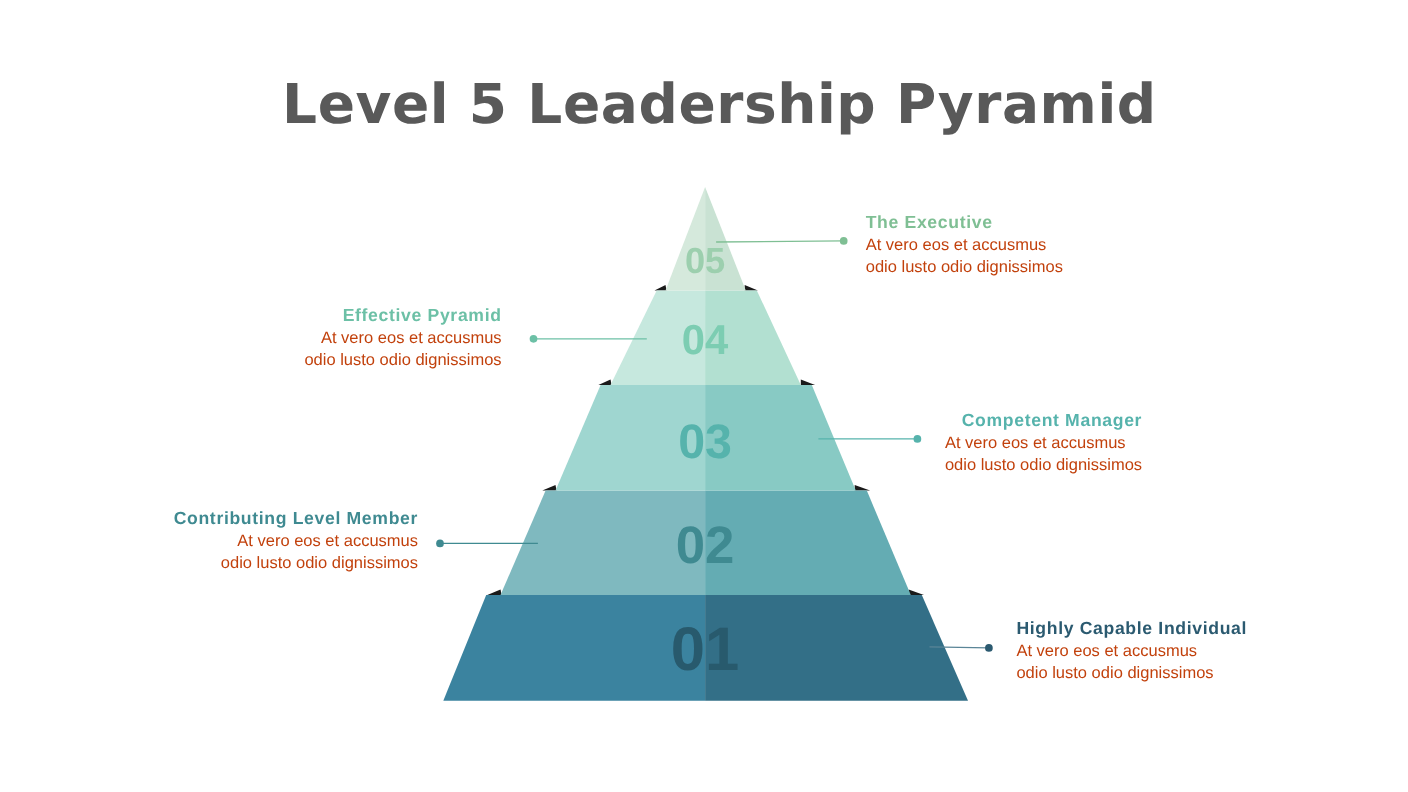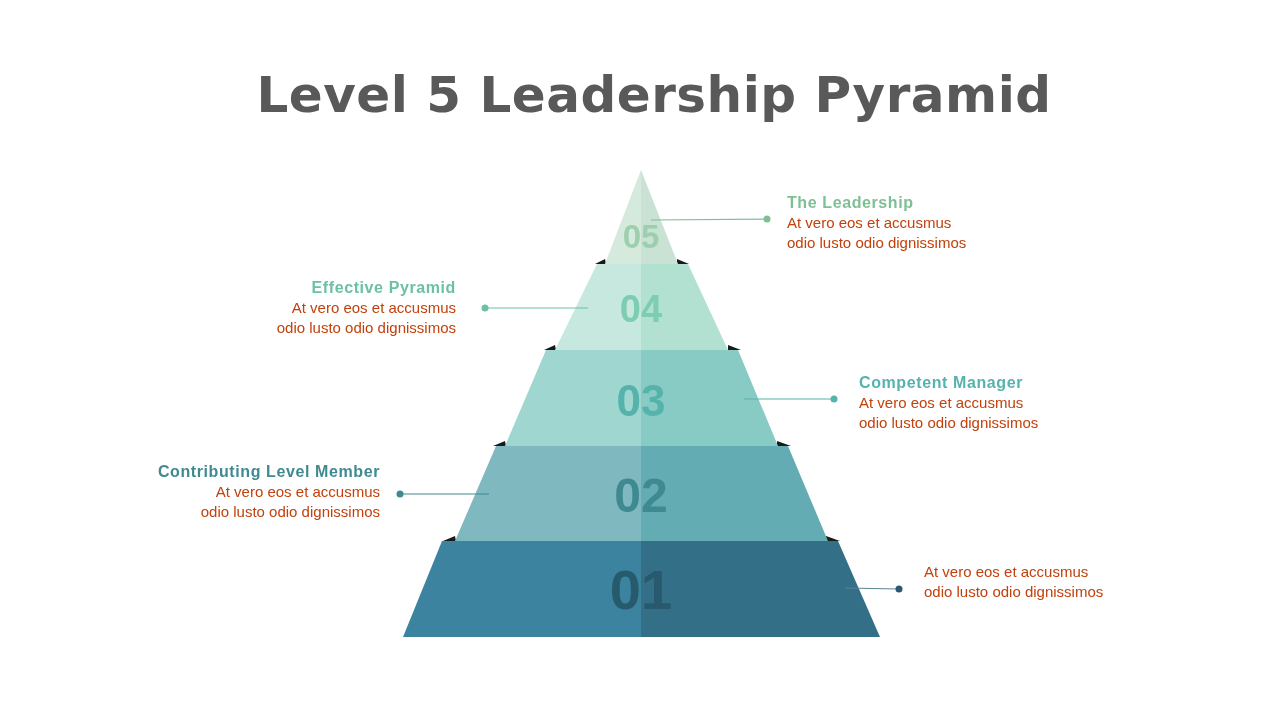--- a/index.html
+++ b/index.html
@@ -67,39 +67,40 @@
     <line x1="744" y1="399" x2="834" y2="399" stroke="#56b3ac" stroke-width="1.2"></line>
     <circle cx="834" cy="399" r="3.5" fill="#56b3ac"></circle>
     <line x1="400" y1="494" x2="489" y2="494" stroke="#3f8a91" stroke-width="1.2"></line>
     <circle cx="400" cy="494" r="3.5" fill="#3f8a91"></circle>
     <line x1="845" y1="588" x2="899" y2="589" stroke="#5a8597" stroke-width="1.2"></line>
     <circle cx="899" cy="589" r="3.5" fill="#2b5a70"></circle>
   </g>
 </svg>
 
 <div class="lbl" style="left:787px; top:193px;">
-  <div class="h" style="color:#7fbf94;">The Leadership</div>
+  <div class="h" style="color:#7fbf94;">The Executive</div>
   <div class="d">At vero eos et accusmus</div>
   <div class="d">odio lusto odio dignissimos</div>
 </div>
 
 <div class="lbl right" style="right:824px; top:278px;">
   <div class="h" style="color:#6cc0a6;">Effective Pyramid</div>
   <div class="d">At vero eos et accusmus</div>
   <div class="d">odio lusto odio dignissimos</div>
 </div>
 
 <div class="lbl" style="left:859px; top:373px;">
-  <div class="h" style="color:#56b3ac;">Competent Manager</div>
+  <div class="h" style="color:#56b3ac;text-align:right;">Competent Manager</div>
   <div class="d">At vero eos et accusmus</div>
   <div class="d">odio lusto odio dignissimos</div>
 </div>
 
 <div class="lbl right" style="right:900px; top:462px;">
   <div class="h" style="color:#3f8a91;">Contributing Level Member</div>
   <div class="d">At vero eos et accusmus</div>
   <div class="d">odio lusto odio dignissimos</div>
 </div>
 
 <div class="lbl" style="left:924px; top:562px;">
+  <div class="h" style="color:#2b5a70;">Highly Capable Individual</div>
   <div class="d">At vero eos et accusmus</div>
   <div class="d">odio lusto odio dignissimos</div>
 </div>
 
 </body></html>

